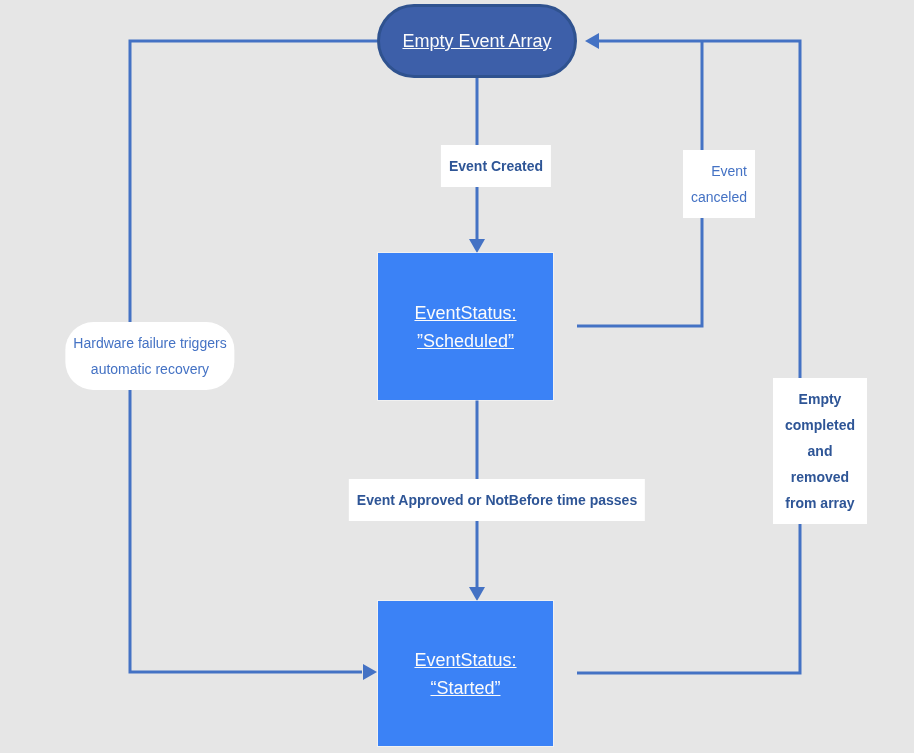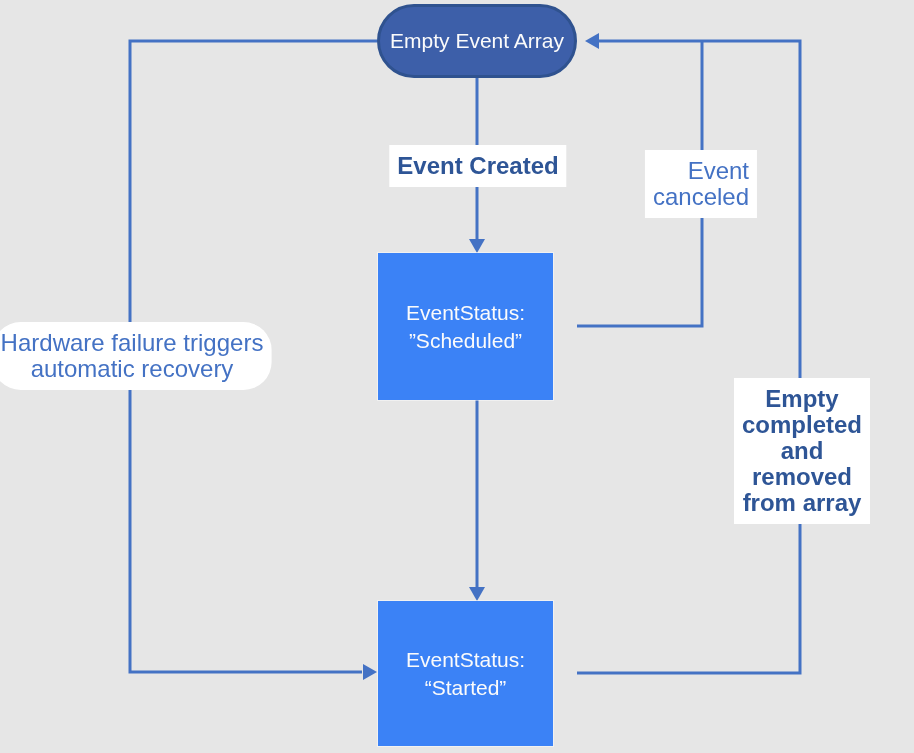--- a/index.html
+++ b/index.html
@@ -30,24 +30,25 @@
     fill: #4472c4;
     stroke: none;
   }
   .node {
     position: absolute;
     display: flex;
     align-items: center;
     justify-content: center;
     text-align: center;
     color: #fbfbfb;
-    font-size: 21px;
+    font-size: 18px;
     line-height: 28px;
     white-space: pre-line;
     box-sizing: border-box;
+    text-decoration: underline;
   }
   .node-start {
     left: 377px;
     top: 4px;
     width: 200px;
     height: 74px;
     border-radius: 37px;
     background: #3d5fa9;
     border: 3px solid #2f528f;
   }
@@ -64,25 +65,26 @@
   .node-started {
     left: 378px;
     top: 601px;
     height: 145px;
   }
   .edge-label {
     position: absolute;
     transform: translate(-50%, -50%);
     background: #ffffff;
     color: #4472c4;
-    font-size: 24px;
+    font-size: 14px;
     line-height: 26px;
     padding: 8px 8px;
     text-align: center;
     white-space: pre-line;
+    margin-left: 18px;
   }
   .edge-label.bold {
     font-weight: bold;
     color: #2e5596;
   }
   .lbl-created   { left: 478px; top: 166px; }
   .lbl-canceled  { left: 701px; top: 184px; text-align: right; }
   .lbl-hardware  { left: 132px; top: 356px; border-radius: 28px; }
   .lbl-approved  { left: 479px; top: 500px; }
   .lbl-completed { left: 802px; top: 451px; }
@@ -118,17 +120,18 @@
 “Started”</div>
 
   <div class="edge-label bold lbl-created">Event Created</div>
 
   <div class="edge-label lbl-canceled">Event
 canceled</div>
 
   <div class="edge-label lbl-hardware">Hardware failure triggers
 automatic recovery</div>
 
+  <div class="edge-label bold lbl-approved">Event Approved or NotBefore time passes</div>
 
   <div class="edge-label bold lbl-completed">Empty completed and
 removed from array</div>
 
 </div>
 
 </body></html>

